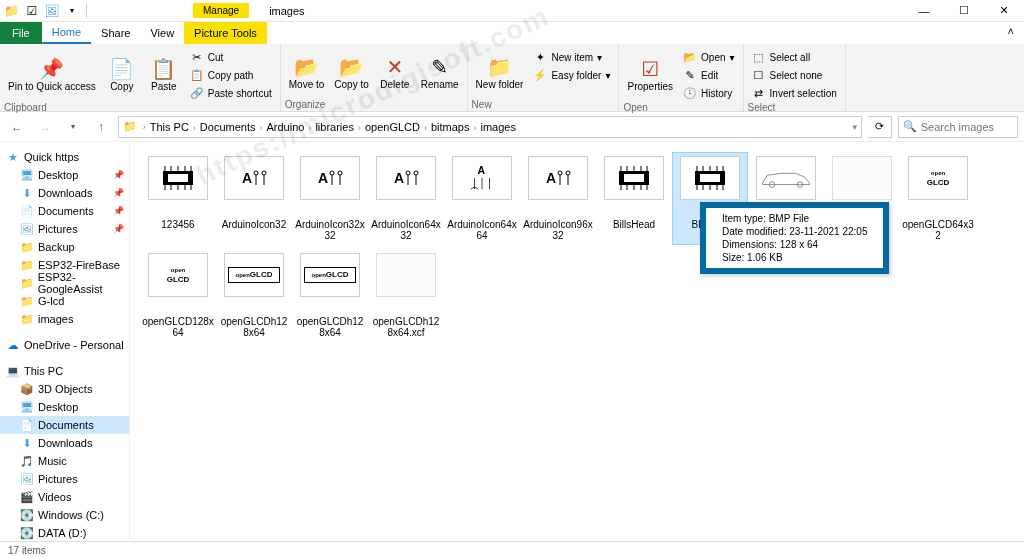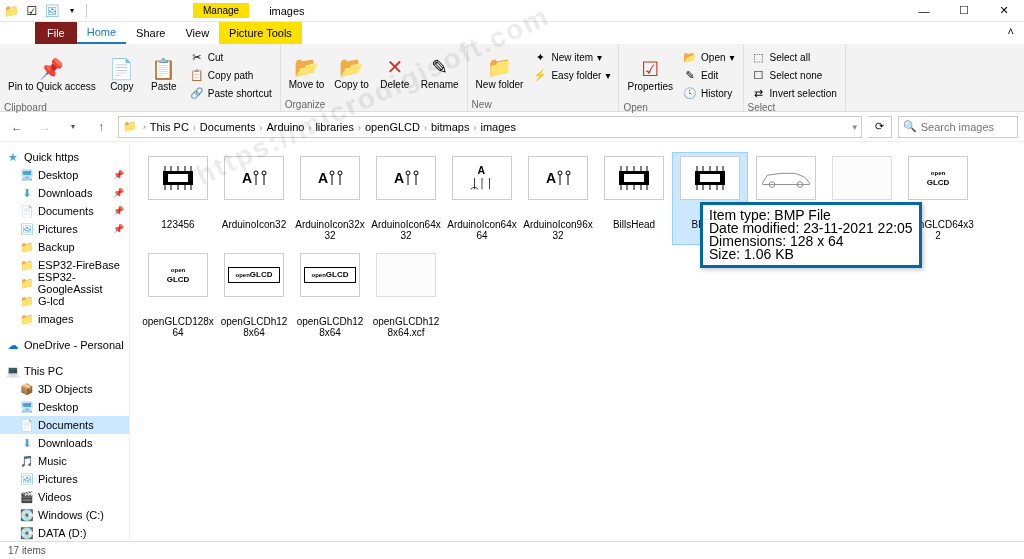--- a/index.html
+++ b/index.html
@@ -8,21 +8,21 @@
 .titlebar { height: 22px; background: #fff; display: flex; align-items: center; border-bottom: 1px solid #e5e5e5; }
 .qat { display: flex; gap: 4px; padding: 0 4px; align-items: center; }
 .qat-icon { width: 16px; height: 16px; display: flex; align-items: center; justify-content: center; font-size: 12px; }
 .qat-divider { width: 1px; height: 14px; background: #ccc; margin: 0 2px; }
 .tab-context { background: #fce100; padding: 2px 10px; font-size: 10px; margin-left: 100px; }
 .title-text { margin-left: 20px; font-size: 11px; }
 .window-ctrls { margin-left: auto; display: flex; }
 .window-ctrls > div { width: 40px; height: 22px; display: flex; align-items: center; justify-content: center; cursor: pointer; }
 
 .ribbon-tabs { height: 22px; display: flex; align-items: stretch; background: #fff; }
-.file-tab { background: #7f1d1d; color: #fff; padding: 3px 12px; font-size: 11px; display: flex; align-items: center; margin-left: 35px; }
+.file-tab { background: #15803d; color: #fff; padding: 3px 12px; font-size: 11px; display: flex; align-items: center; }
 .rtab { padding: 3px 10px; font-size: 11px; display: flex; align-items: center; cursor: pointer; }
 .rtab.active { border-bottom: 2px solid #1979ca; color: #1979ca; }
 .rtab.ctx { background: #fce100; }
 .ribbon-collapse { margin-left: auto; padding: 3px 10px; cursor: pointer; }
 
 .ribbon { height: 68px; background: #f3f3f3; display: flex; border-bottom: 1px solid #ddd; }
 .rgroup { border-right: 1px solid #e0e0e0; padding: 2px 4px 0 4px; display: flex; flex-direction: column; justify-content: space-between; }
 .rgroup-label { font-size: 10px; color: #666; text-align: left; padding-bottom: 1px; }
 .rgroup-body { display: flex; gap: 2px; flex: 1; }
 .rbtn-lg { display: flex; flex-direction: column; align-items: center; justify-content: center; padding: 2px 4px; cursor: pointer; min-width: 40px; }
@@ -54,21 +54,21 @@
 
 .files-area { flex: 1; padding: 10px; overflow: hidden; position: relative; }
 .file-grid { display: flex; flex-wrap: wrap; gap: 4px 0; align-content: flex-start; }
 .file-item { width: 76px; display: flex; flex-direction: column; align-items: center; padding: 4px 2px; cursor: pointer; }
 .file-item.selected { background: #cce8ff; border: 1px solid #99d1ff; padding: 3px 1px; }
 .file-thumb { width: 60px; height: 44px; display: flex; align-items: center; justify-content: center; font-size: 10px; border: 1px solid #ccc; background: #fff; overflow: hidden; }
 .file-thumb.blank { border: 1px solid #ddd; background: #fcfcfc; }
 .file-thumb.glcd { font-weight: bold; font-size: 9px; text-align: center; }
 .file-name { font-size: 10px; text-align: center; margin-top: 19px; line-height: 11px; word-break: break-word; max-height: 22px; overflow: hidden; }
 
-.tooltip { position: absolute; border: 3px solid #0369a1; background: #fff; padding: 4px 6px; font-size: 14px; line-height: 13px; box-shadow: 2px 2px 4px rgba(0,0,0,0.2); }
+.tooltip { position: absolute; border: 6px solid #0369a1; background: #fff; padding: 4px 16px; font-size: 10px; line-height: 13px; box-shadow: 2px 2px 4px rgba(0,0,0,0.2); }
 
 .statusbar { height: 18px; border-top: 1px solid #ddd; display: flex; align-items: center; padding: 0 8px; font-size: 10px; color: #555; }
 
 .watermark { position: fixed; top: 80px; left: 180px; font-size: 28px; color: rgba(0,0,0,0.08); transform: rotate(-25deg); pointer-events: none; font-weight: bold; letter-spacing: 2px; }
 
 .chip-svg { width: 50px; height: 30px; }
 .arduino-svg { width: 40px; height: 30px; }
 </style>
 </head>
 <body>

